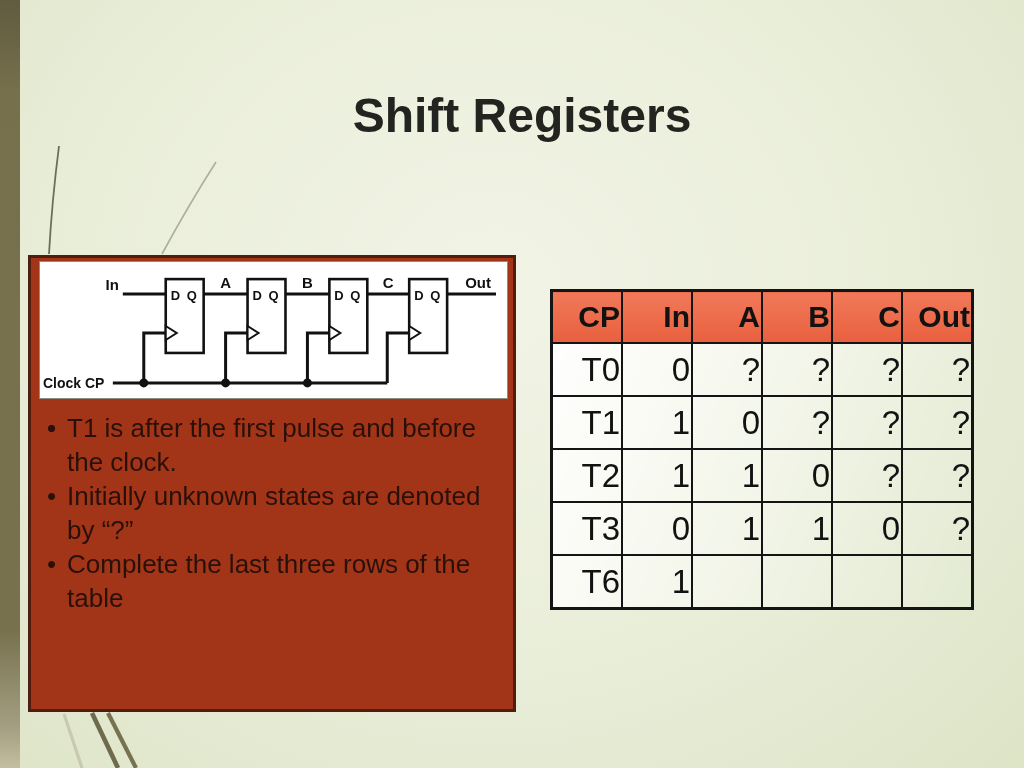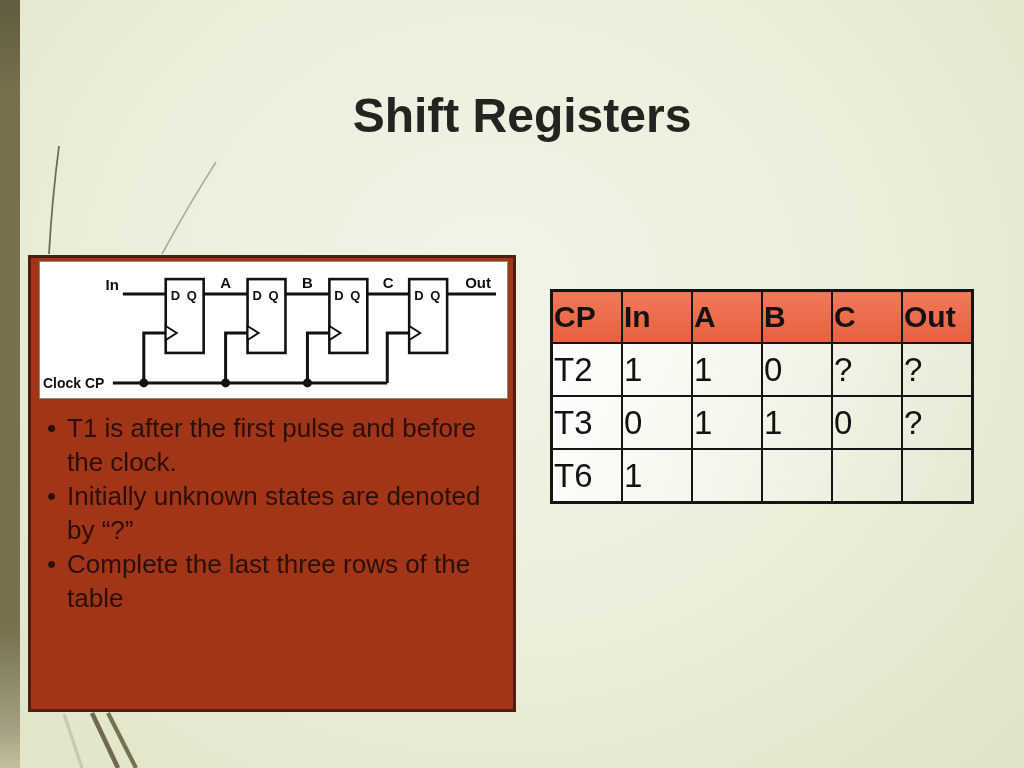--- a/index.html
+++ b/index.html
@@ -34,21 +34,21 @@
   .bullets li{position:relative; padding-left:20px;}
   .bullets .dot{position:absolute; left:0; top:0;}
   .truth-table{
     position:absolute; left:550px; top:289px;
     border-collapse:collapse; table-layout:fixed;
     background:linear-gradient(112deg,#ffffff 0%,#f6f8ee 40%,#e3ead2 100%);
     border:3px solid #141414;
     color:#121212;
   }
   .truth-table th, .truth-table td{
-    border:2px solid #141414; width:66px; text-align:left;
+    border:2px solid #141414; width:66px; text-align:right;
     overflow:hidden; white-space:nowrap;
   }
   .truth-table th{
     height:48px; font-size:30px; font-weight:bold;
     background:linear-gradient(180deg,#f0795a 0%,#ec6a49 60%,#e8603f 100%);
   }
   .truth-table td{height:49px; font-size:33px; font-weight:normal;}
   .ckt-label{font-family:"Liberation Sans",sans-serif; font-weight:bold; fill:#111;}
 </style>
 </head>
@@ -146,20 +146,36 @@
         <th>CP</th>
         <th>In</th>
         <th>A</th>
         <th>B</th>
         <th>C</th>
         <th>Out</th>
       </tr>
     </thead>
     <tbody>
       <tr>
+        <td>T0</td>
+        <td>0</td>
+        <td>?</td>
+        <td>?</td>
+        <td>?</td>
+        <td>?</td>
+      </tr>
+      <tr>
+        <td>T1</td>
+        <td>1</td>
+        <td>0</td>
+        <td>?</td>
+        <td>?</td>
+        <td>?</td>
+      </tr>
+      <tr>
         <td>T2</td>
         <td>1</td>
         <td>1</td>
         <td>0</td>
         <td>?</td>
         <td>?</td>
       </tr>
       <tr>
         <td>T3</td>
         <td>0</td>

